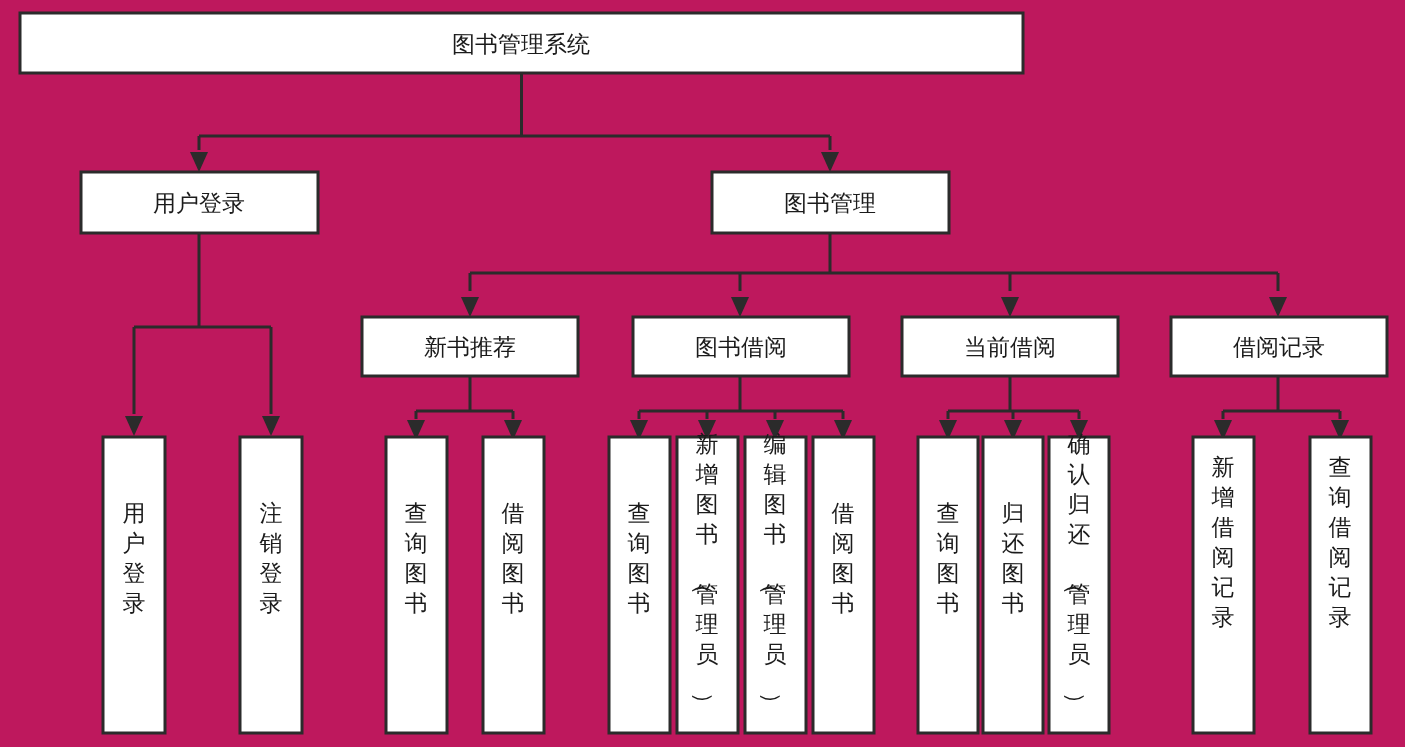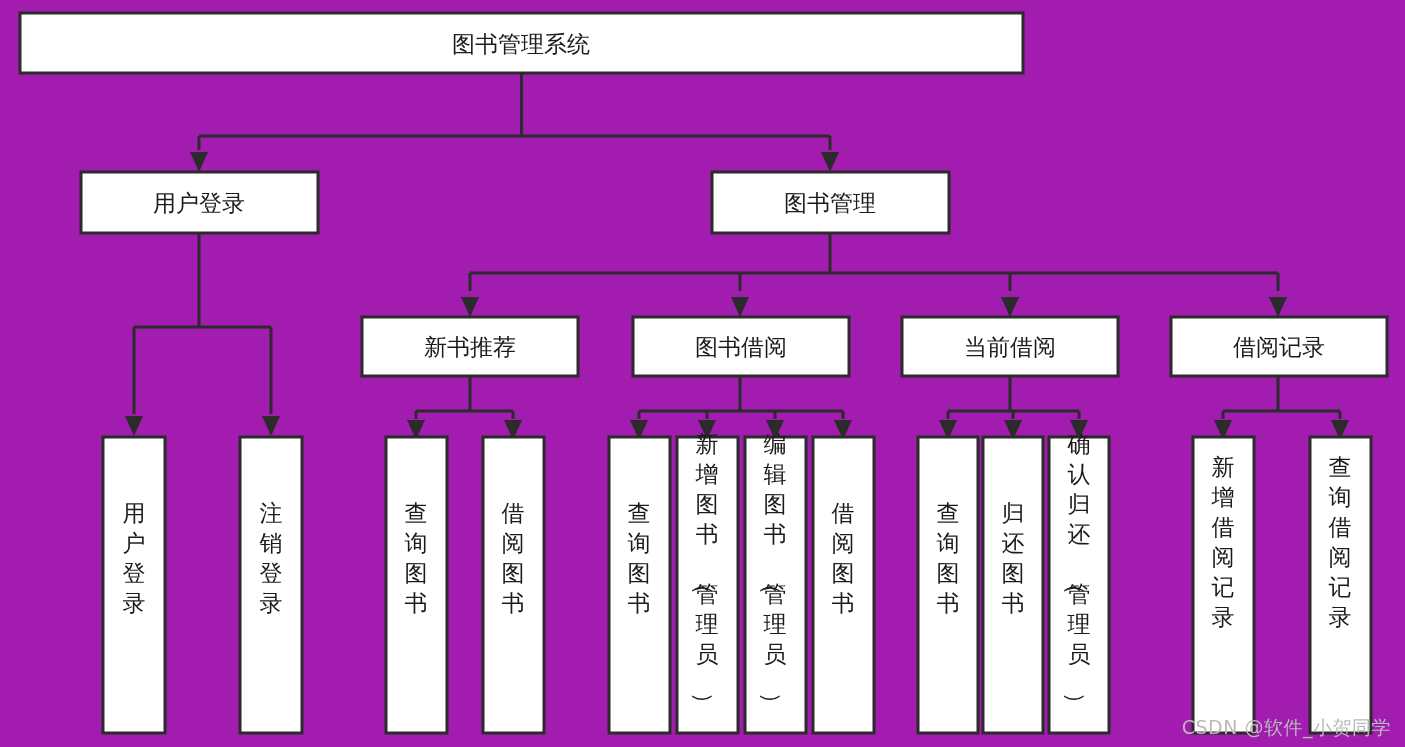--- a/index.html
+++ b/index.html
@@ -11,21 +11,21 @@
   body {
     width: 1405px;
     height: 747px;
     overflow: hidden;
     font-family: "DejaVu Sans", "Liberation Sans", sans-serif;
   }
   #diagram-root {
     position: relative;
     width: 1405px;
     height: 747px;
-    background: #a21caf;
+    background: #be185d;
   }
   svg.flow {
     position: absolute;
     top: 0;
     left: 0;
     width: 1405px;
     height: 747px;
     display: block;
   }
   .node-box {
@@ -233,14 +233,13 @@
       <rect class="node-box" x="1193" y="437" width="61" height="296"></rect>
       <text class="node-label-vert" x="1223" y="475"><tspan x="1223" y="475">新</tspan><tspan x="1223" y="505">增</tspan><tspan x="1223" y="535">借</tspan><tspan x="1223" y="565">阅</tspan><tspan x="1223" y="595">记</tspan><tspan x="1223" y="625">录</tspan></text>
     </g>
     <g>
       <rect class="node-box" x="1310" y="437" width="61" height="296"></rect>
       <text class="node-label-vert" x="1340" y="475"><tspan x="1340" y="475">查</tspan><tspan x="1340" y="505">询</tspan><tspan x="1340" y="535">借</tspan><tspan x="1340" y="565">阅</tspan><tspan x="1340" y="595">记</tspan><tspan x="1340" y="625">录</tspan></text>
     </g>
 
   </svg>
 
-  <div class="watermark">CSDN @软件_小贺同学</div>
 </div>
 
 </body></html>

